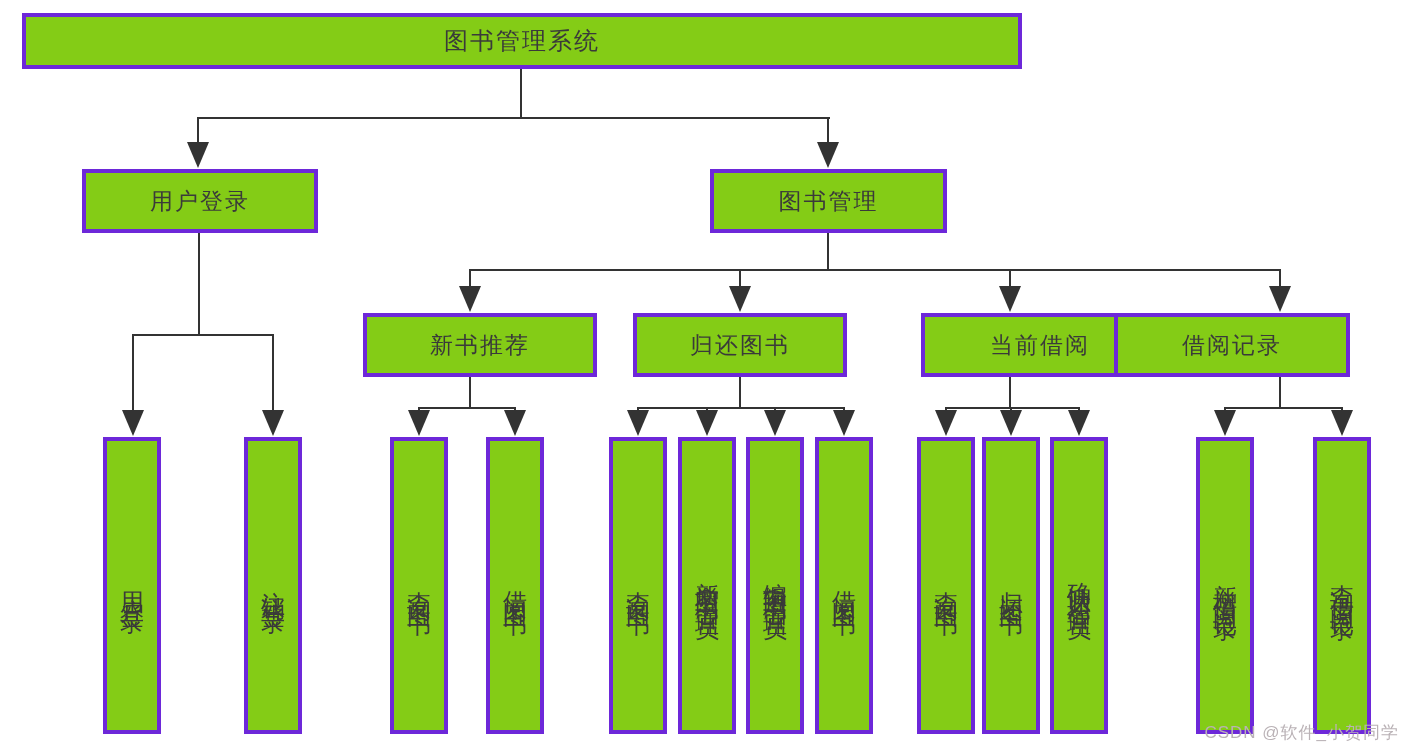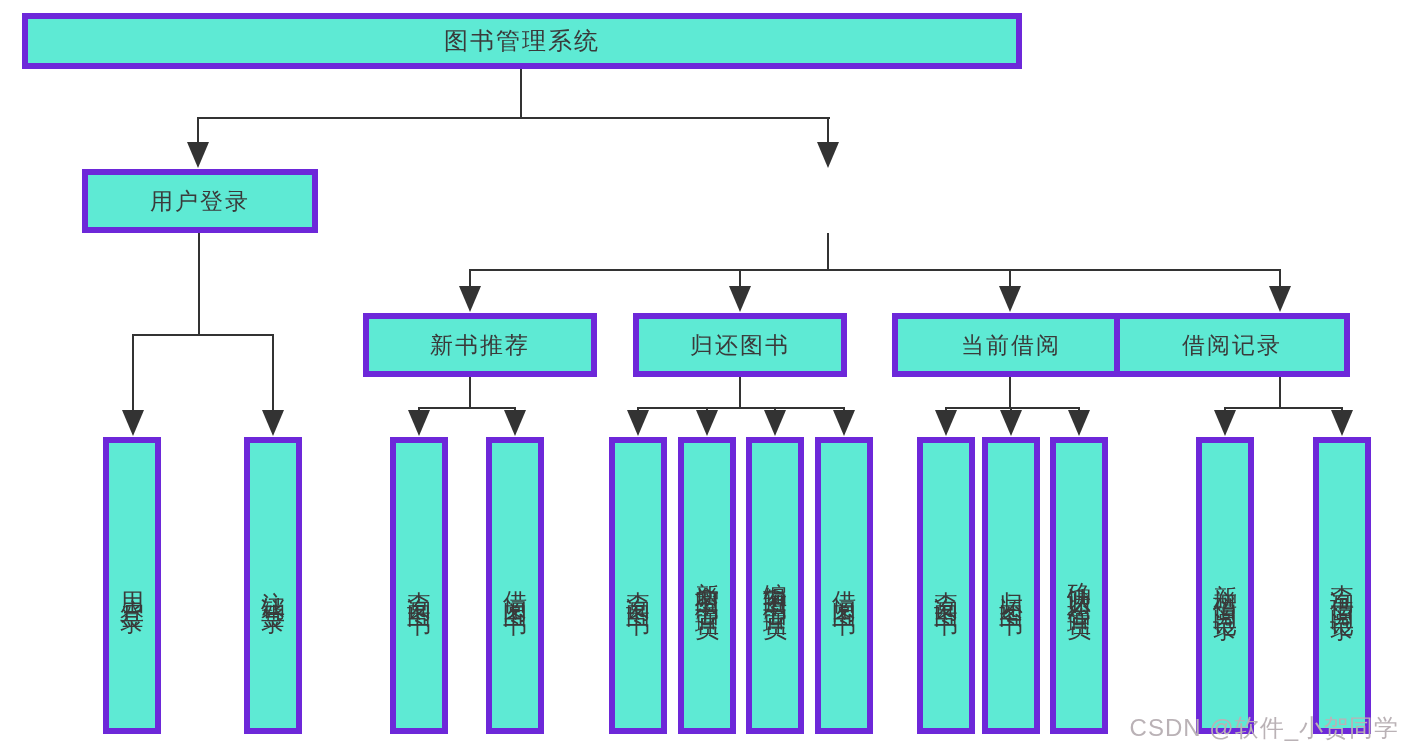--- a/index.html
+++ b/index.html
@@ -1,37 +1,37 @@
 <!DOCTYPE html>
 <html><head>
 <meta charset="utf-8">
 <style>
   html,body{margin:0;padding:0;background:#fff;}
   .canvas{
     position:relative;width:1405px;height:747px;background:#ffffff;
     font-family:"Liberation Sans",sans-serif;color:#3a3a3a;overflow:hidden;
   }
   .box{
-    position:absolute;box-sizing:border-box;border:6px solid #6d28d9;background:#5eead4;
+    position:absolute;box-sizing:border-box;border:4px solid #6d28d9;background:#84cc16;
     display:flex;align-items:center;justify-content:center;
     font-size:23px;letter-spacing:2px;white-space:nowrap;
   }
   .vbox .vtext{
     writing-mode:vertical-rl;text-orientation:mixed;
     font-size:24px;letter-spacing:7px;line-height:1;white-space:nowrap;
   }
   .vl{position:absolute;width:2px;background:#333333;}
   .hl{position:absolute;height:2px;background:#333333;}
   .arr{
     position:absolute;width:0;height:0;
     border-left:11px solid transparent;border-right:11px solid transparent;
     border-top:26px solid #333333;
   }
   .watermark{
-    position:absolute;right:6px;bottom:3px;font-size:24px;color:#bab2b6;
+    position:absolute;right:6px;bottom:3px;font-size:17px;color:#bab2b6;
     letter-spacing:1px;z-index:5;
   }
 </style>
 </head>
 <body>
 
 <div class="canvas">
 
   <div class="box" style="left:22px;top:13px;width:1000px;height:56px;font-size:24px">
     <span>图书管理系统</span>
@@ -39,20 +39,23 @@
 
   <div class="vl" style="left:520px;top:69px;height:49px"></div>
   <div class="hl" style="left:198px;top:117px;width:632px"></div>
   <div class="vl" style="left:197px;top:117px;height:30px"></div>
   <div class="arr" style="left:187px;top:142px"></div>
   <div class="vl" style="left:827px;top:117px;height:30px"></div>
   <div class="arr" style="left:817px;top:142px"></div>
 
   <div class="box" style="left:82px;top:169px;width:236px;height:64px">
     <span>用户登录</span>
+  </div>
+  <div class="box" style="left:710px;top:169px;width:237px;height:64px">
+    <span>图书管理</span>
   </div>
 
   <div class="vl" style="left:198px;top:233px;height:103px"></div>
   <div class="hl" style="left:132px;top:334px;width:142px"></div>
   <div class="vl" style="left:132px;top:334px;height:80px"></div>
   <div class="arr" style="left:122px;top:410px"></div>
   <div class="vl" style="left:272px;top:334px;height:80px"></div>
   <div class="arr" style="left:262px;top:410px"></div>
 
   <div class="vl" style="left:827px;top:233px;height:38px"></div>
@@ -65,21 +68,21 @@
   <div class="arr" style="left:999px;top:286px"></div>
   <div class="vl" style="left:1279px;top:269px;height:22px"></div>
   <div class="arr" style="left:1269px;top:286px"></div>
 
   <div class="box" style="left:363px;top:313px;width:234px;height:64px">
     <span>新书推荐</span>
   </div>
   <div class="box" style="left:633px;top:313px;width:214px;height:64px">
     <span>归还图书</span>
   </div>
-  <div class="box" style="left:892px;top:313px;width:238px;height:64px">
+  <div class="box" style="left:921px;top:313px;width:238px;height:64px">
     <span>当前借阅</span>
   </div>
   <div class="box" style="left:1114px;top:313px;width:236px;height:64px">
     <span>借阅记录</span>
   </div>
 
   <div class="vl" style="left:469px;top:377px;height:32px"></div>
   <div class="hl" style="left:418px;top:407px;width:98px"></div>
   <div class="vl" style="left:418px;top:407px;height:10px"></div>
   <div class="arr" style="left:408px;top:410px"></div>

